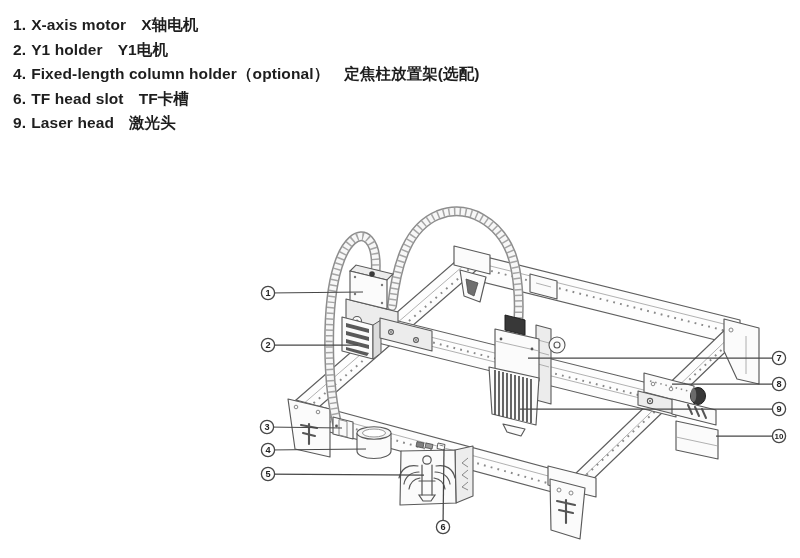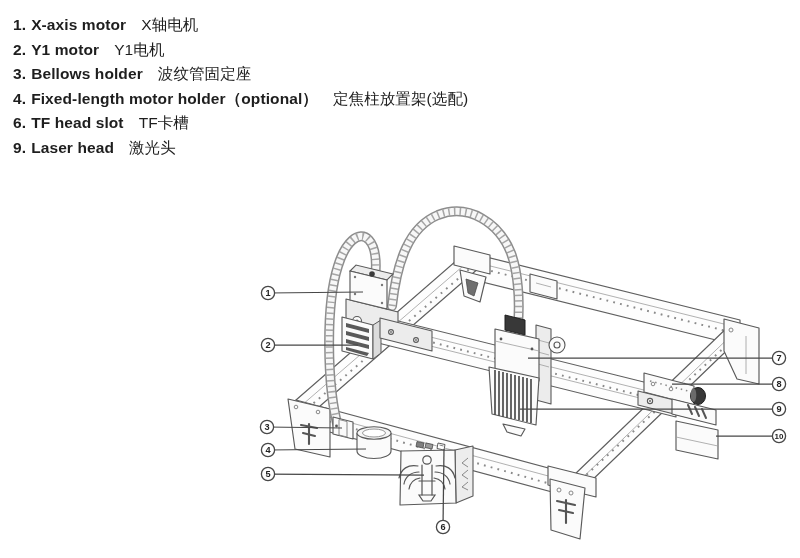--- a/index.html
+++ b/index.html
@@ -8,21 +8,21 @@
     font-family:"Liberation Sans","DejaVu Sans",sans-serif;
   }
   .parts-list{
     position:absolute;left:13px;top:13px;z-index:5;
   }
   .part-line{
     font-size:15.5px;font-weight:700;color:#1e1e1e;line-height:24.6px;
     letter-spacing:.1px;white-space:nowrap;
   }
   .part-line .pnum{margin-right:5px;}
-  .part-line .pzh{margin-left:15px;font-weight:400;}
+  .part-line .pzh{margin-left:15px;font-weight:700;}
   .diagram-svg{position:absolute;left:0;top:0;z-index:1;}
   
   .rail{fill:#fdfdfd;stroke:#5f5f5f;stroke-width:1.15;stroke-linejoin:round;}
   .thin{stroke:#9d9d9d;stroke-width:.8;fill:none;}
   .holes{stroke:#8a8a8a;stroke-width:2;fill:none;stroke-dasharray:1.8 5.2;}
   .part{fill:#fbfbfb;stroke:#5a5a5a;stroke-width:1.15;stroke-linejoin:round;}
   .part-lt{fill:#ececec;stroke:#5a5a5a;stroke-width:1.1;stroke-linejoin:round;}
   .dark{fill:#383838;stroke:#1f1f1f;stroke-width:1;}
   .detail{stroke:#888;stroke-width:1;fill:none;}
   .emblem{stroke:#555;stroke-width:1.2;fill:none;stroke-linecap:round;}
@@ -35,23 +35,22 @@
   .chain-seg{stroke:#9c9c9c;stroke-width:7.4;fill:none;stroke-dasharray:1.5 4.1;opacity:.9;}
   .co-line{stroke:#474747;stroke-width:1.25;}
   .co-circ{fill:#ffffff;stroke:#474747;stroke-width:1.3;}
   .co-num{fill:#222;text-anchor:middle;font-family:"Liberation Sans","DejaVu Sans",sans-serif;font-weight:600;}
 </style>
 </head>
 <body>
 
 <div class="parts-list">
     <div class="part-line"><span class="pnum">1.</span><span class="pen">X-axis motor</span><span class="pzh">X轴电机</span></div>
-    <div class="part-line"><span class="pnum">2.</span><span class="pen">Y1 motor</span><span class="pzh">Y1电机</span></div>
-    <div class="part-line"><span class="pnum">3.</span><span class="pen">Bellows holder</span><span class="pzh">波纹管固定座</span></div>
-    <div class="part-line"><span class="pnum">4.</span><span class="pen">Fixed-length motor holder（optional）</span><span class="pzh">定焦柱放置架(选配)</span></div>
+    <div class="part-line"><span class="pnum">2.</span><span class="pen">Y1 holder</span><span class="pzh">Y1电机</span></div>
+    <div class="part-line"><span class="pnum">4.</span><span class="pen">Fixed-length column holder（optional）</span><span class="pzh">定焦柱放置架(选配)</span></div>
     <div class="part-line"><span class="pnum">6.</span><span class="pen">TF head slot</span><span class="pzh">TF卡槽</span></div>
     <div class="part-line"><span class="pnum">9.</span><span class="pen">Laser head</span><span class="pzh">激光头</span></div>
   </div>
 
 <svg class="diagram-svg" width="800" height="558" viewBox="0 0 800 558" xmlns="http://www.w3.org/2000/svg">
 
   <g>
 
     <path class="rail" d="M458,250 L740,320 L740,346 L458,276 Z"></path>
     <path class="thin" d="M458,258 L740,328"></path>

